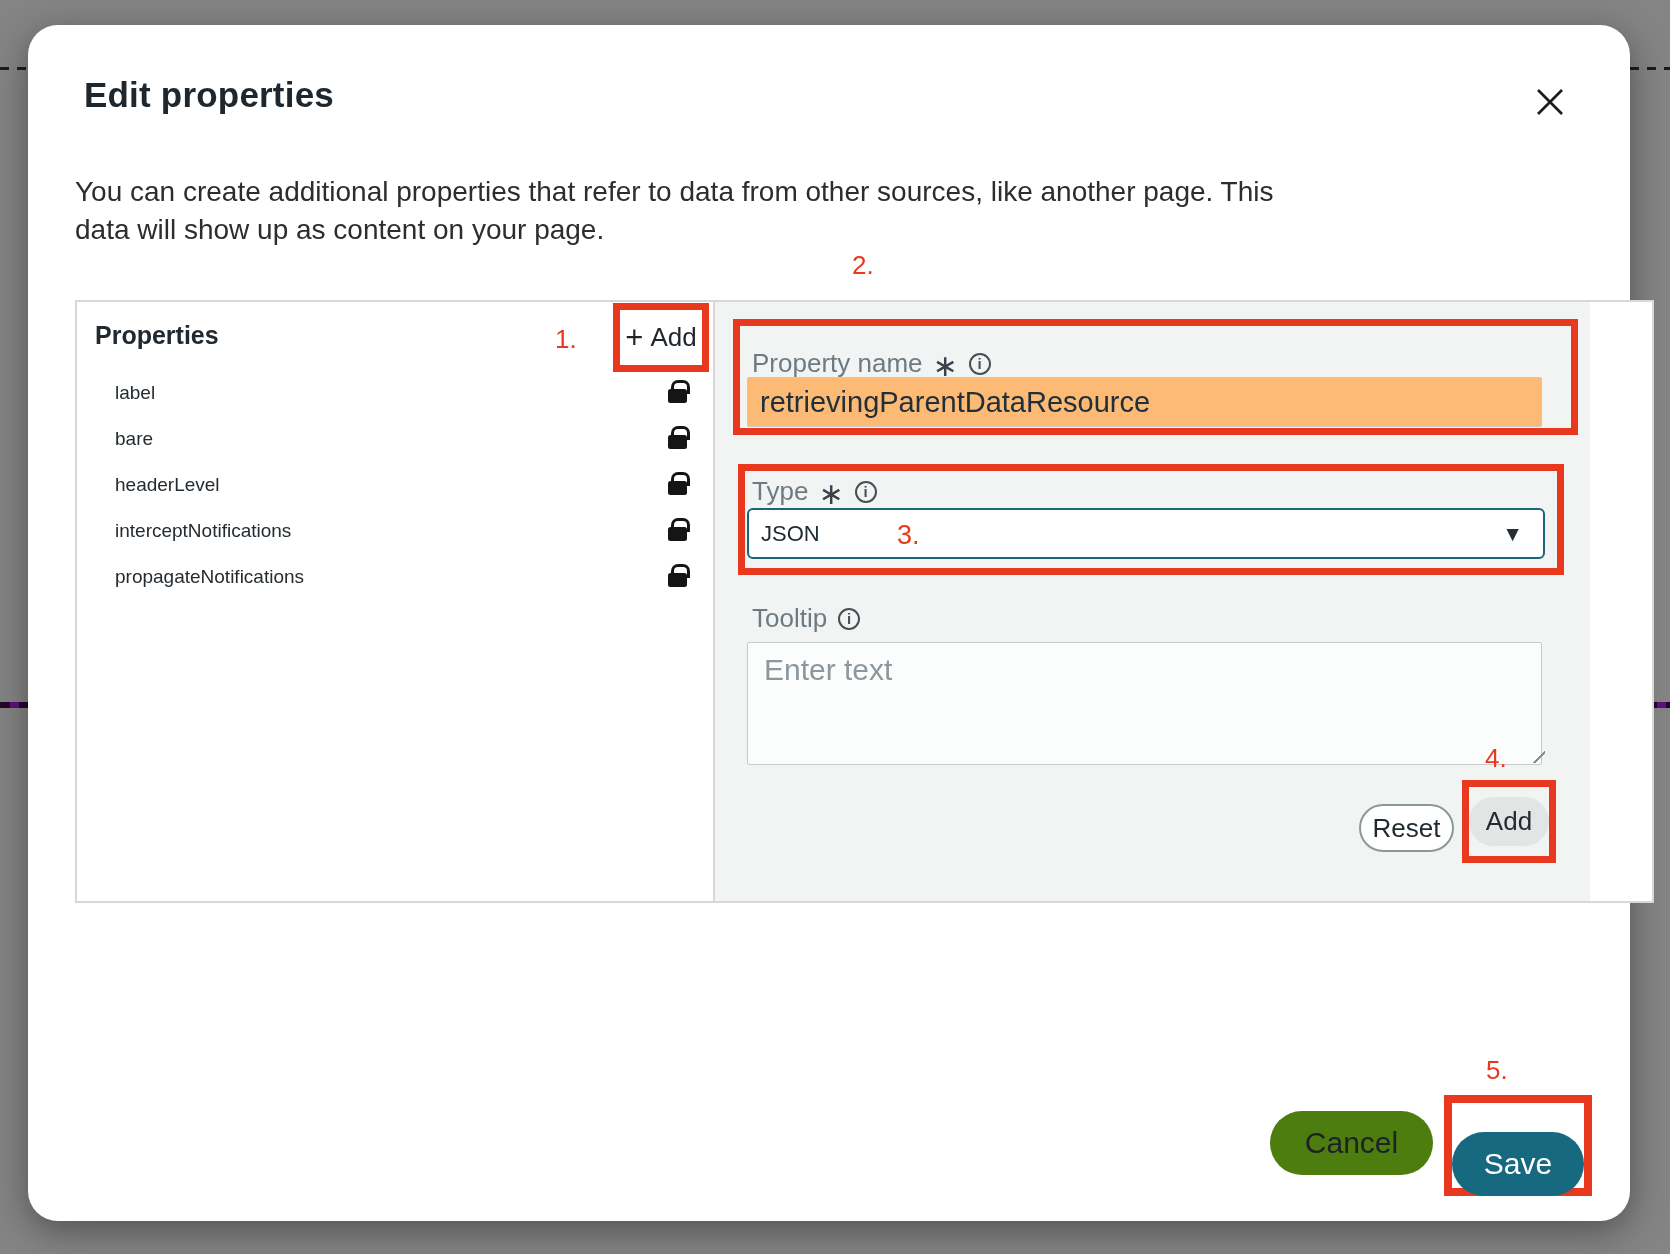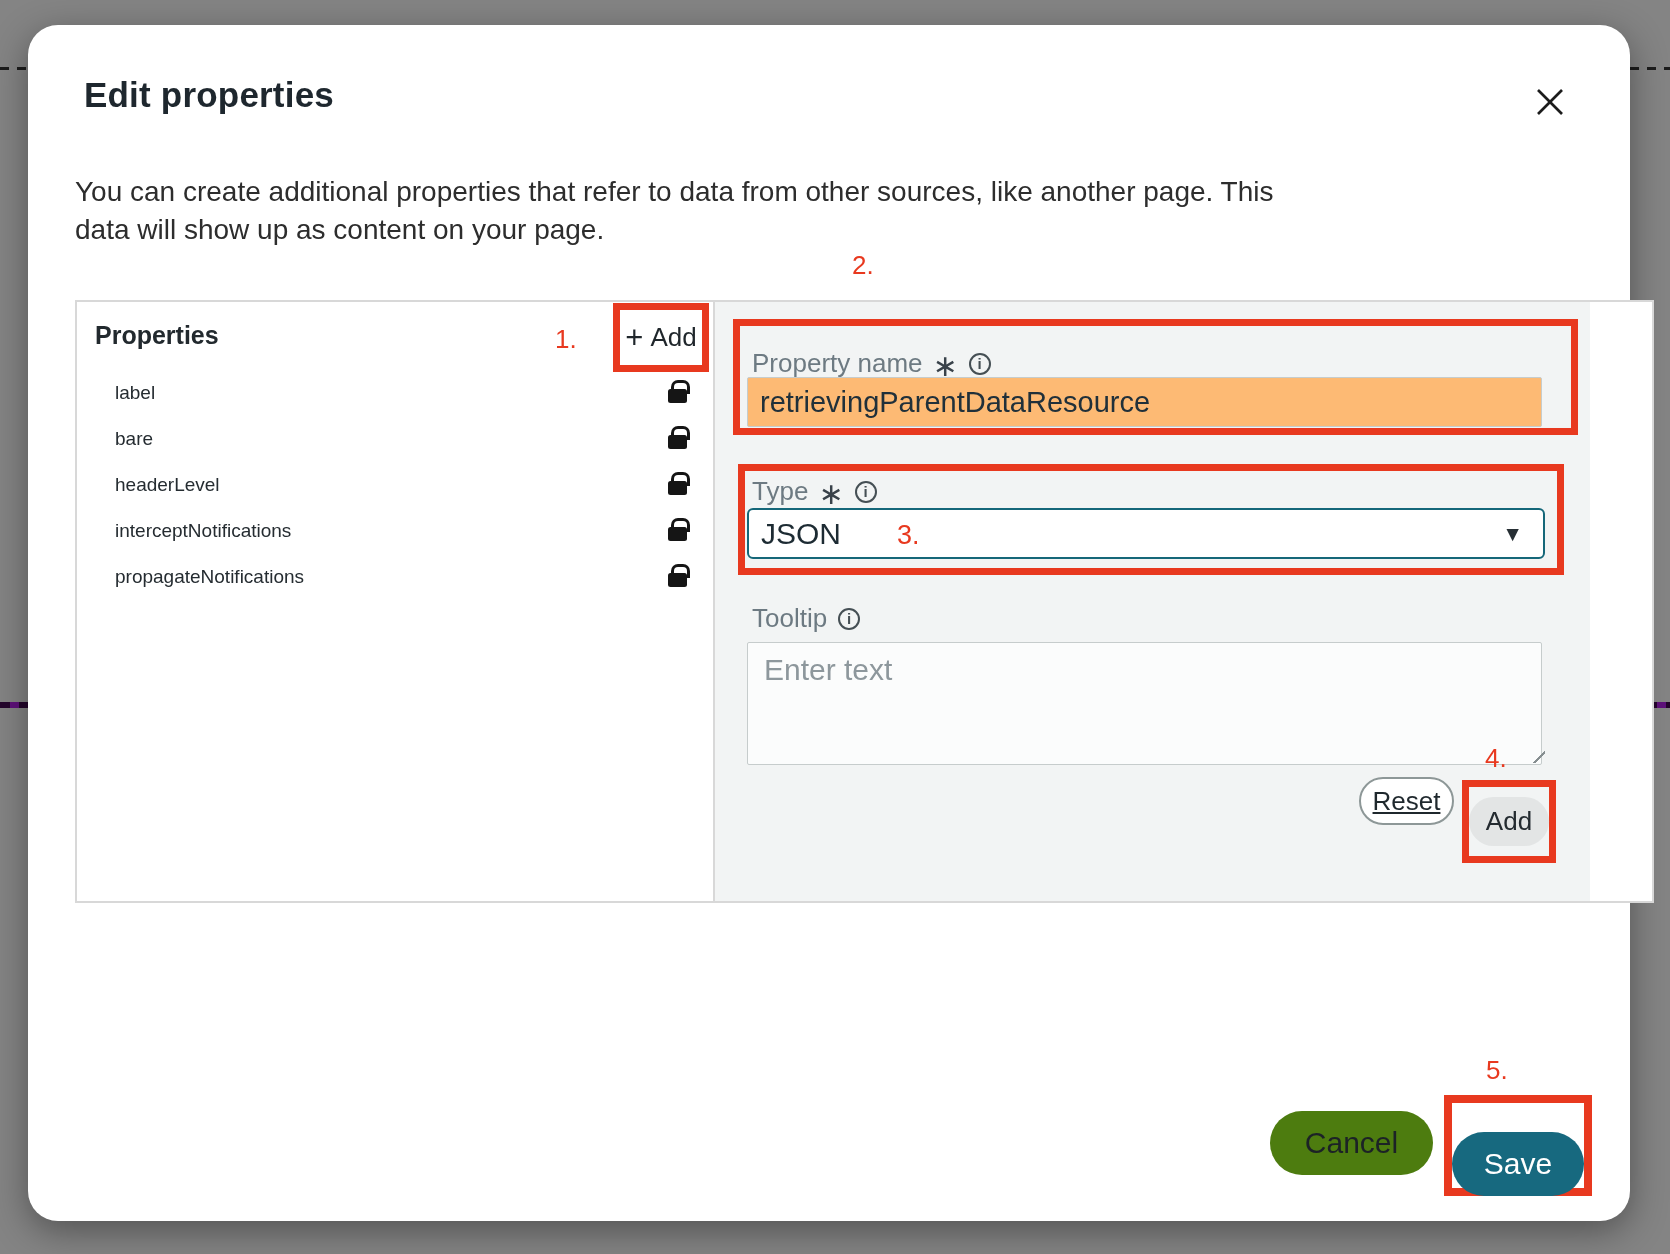--- a/index.html
+++ b/index.html
@@ -57,33 +57,33 @@
   .type-label{left:675px;top:172px;}
   .tooltip-label{left:675px;top:301px;}
   .req{font-size:30px;color:#39424a;margin-left:10px;position:relative;top:2px;}
   .info-icon{display:inline-block;width:22px;height:22px;border:2px solid #454f54;border-radius:50%;
              font-size:15px;line-height:18px;text-align:center;color:#454f54;font-weight:700;margin-left:11px;cursor:pointer;}
 
   .pn-input{position:absolute;left:670px;top:75px;width:795px;height:50px;background:#fdba74;border:1px solid #c6cccc;
             border-radius:2px;font-size:29px;color:#20303a;padding:0 12px;font-family:inherit;}
   .type-dropdown{position:absolute;left:670px;top:206px;width:798px;height:51px;background:#fff;border:2px solid #156779;
                  border-radius:6px;cursor:pointer;display:flex;align-items:center;}
-  .type-value{font-size:30px;color:#1d2b33;padding-left:12px;}
+  .type-value{font-size:22px;color:#1d2b33;padding-left:12px;}
   .step3{position:absolute;left:148px;top:10px;font-size:27px;color:var(--red);}
   .caret{position:absolute;right:20px;top:12px;font-size:21px;color:#272f34;}
 
   .tooltip-area{position:absolute;left:670px;top:340px;width:795px;height:123px;background:#fbfcfc;border:1px solid #c6cccc;
                 border-radius:2px;resize:none;font-size:30px;color:#20303a;padding:10px 16px;font-family:inherit;}
   .tooltip-area::placeholder{color:#8d979c;opacity:1;}
   .resize-handle{position:absolute;left:1446px;top:441px;width:22px;height:20px;cursor:nwse-resize;
                  background:repeating-linear-gradient(135deg,transparent 0 3px,#868e90 3px 5px,transparent 5px 9px);
                  clip-path:polygon(100% 0,100% 100%,0 100%);}
 
   .pill{border-radius:26px;font-size:26px;font-family:inherit;cursor:pointer;display:flex;align-items:center;justify-content:center;}
-  .reset-btn{position:absolute;left:1282px;top:475px;width:95px;height:48px;background:#fff;border:2px solid #8d9797;color:#1f282d;text-decoration:underline;}
+  .reset-btn{position:absolute;left:1282px;top:502px;width:95px;height:48px;background:#fff;border:2px solid #8d9797;color:#1f282d;}
   .add2-box{left:1385px;top:478px;width:94px;height:83px;display:flex;align-items:center;justify-content:center;}
   .add2-btn{width:80px;height:49px;background:#e3e5e5;border:none;color:#242b30;}
 
   .cancel-btn{position:absolute;left:1242px;top:1086px;width:163px;height:64px;border-radius:32px;background:#4d7c0f;
               border:none;font-size:30px;color:#1c2226;}
   .save-box{left:1416px;top:1070px;width:148px;height:101px;border-width:8px;display:flex;align-items:center;justify-content:center;}
   .save-btn{width:132px;height:64px;border-radius:32px;background:var(--teal);border:none;font-size:30px;color:#fff;margin-top:36px;}
 </style>
 </head>
 <body>

